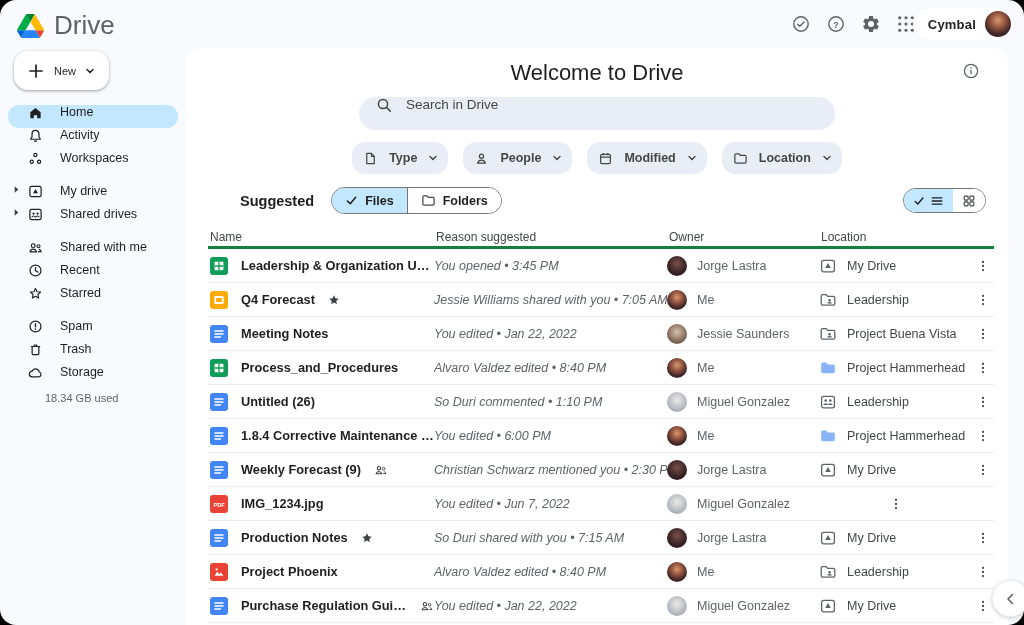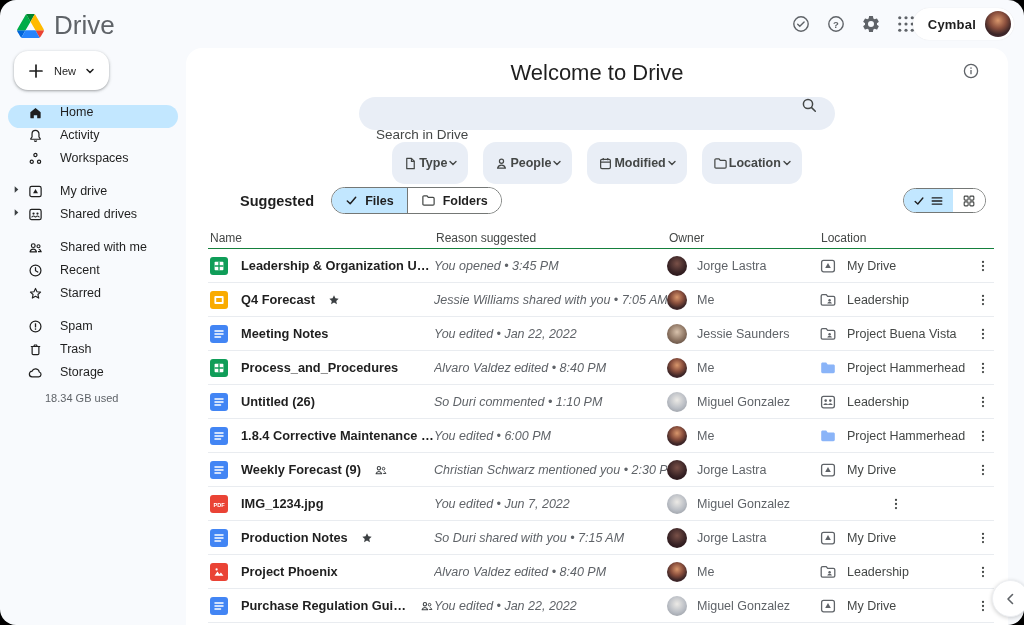--- a/index.html
+++ b/index.html
@@ -33,40 +33,40 @@
   .nav-item.active { background:#C2E7FF; }
   .nav-item .caret { position:absolute; left:4px; width:10px; height:10px; display:flex; align-items:center; }
   .nav-item .nicon { width:15px; height:15px; display:flex; align-items:center; justify-content:center; flex:none; }
   .nav-item .nlabel { margin-left:17px; font-size:12.5px; color:#1F1F1F; }
   .storage-note { margin:4px 0 0 45px; font-size:11px; color:#5F6368; }
 
   
   .card { position:absolute; left:186px; top:48px; width:822px; bottom:0; background:#FFFFFF; border-radius:16px 16px 0 0; }
   .main-title { position:absolute; top:12px; left:0; width:100%; text-align:center; font-size:22px; color:#1F1F1F; }
   .info-btn { position:absolute; top:14px; right:28px; width:18px; height:18px; cursor:pointer; }
-  .searchbar { position:absolute; top:49px; left:173px; width:476px; height:33px; background:#E9EEF6; border-radius:17px; display:flex; align-items:flex-end; gap:13px; padding:0 17px;flex-direction:column; }
+  .searchbar { position:absolute; top:49px; left:173px; width:476px; height:33px; background:#E9EEF6; border-radius:17px; display:flex; align-items:flex-start; gap:13px; padding:0 17px; }
   .searchbar input { border:none; background:transparent; outline:none; font-size:13.5px; color:#1F1F1F; width:100%; font-family:"Liberation Sans",sans-serif; }
   .searchbar input::placeholder { color:#444746; opacity:1; }
   .chips { position:absolute; top:94px; left:0; width:100%; display:flex; justify-content:center; gap:15px; }
-  .chip { height:42px; display:flex; align-items:center; gap:1px; background:#E9EEF6; border-radius:13px; padding:0 10px 0 11px; cursor:pointer; }
+  .chip { height:32px; display:flex; align-items:center; gap:11px; background:#E9EEF6; border-radius:13px; padding:0 10px 0 11px; cursor:pointer; }
   .chip .clabel { font-size:12.5px; font-weight:bold; color:#444746; }
 
   .suggested-row { position:absolute; top:139px; left:24px; right:22px; height:27px; display:flex; align-items:center; }
   .suggested-label { font-size:14.5px; font-weight:bold; color:#1F1F1F;margin-left:30px; }
   .seg { display:flex; align-items:center; height:27px; border:1px solid #747775; border-radius:14px; overflow:hidden; margin-left:17px; }
   .seg-btn { display:flex; align-items:center; gap:7px; height:100%; padding:0 13px; font-size:12.5px; font-weight:bold; color:#1F1F1F; background:#FFFFFF; cursor:pointer; }
   .seg-btn.active { background:#C2E7FF; }
   .seg-btn + .seg-btn { border-left:1px solid #747775; }
   .view-toggle { margin-left:auto; display:flex; align-items:center; height:25px; border:1px solid #747775; border-radius:13px; overflow:hidden; }
   .view-btn { display:flex; align-items:center; gap:5px; height:100%; padding:0 9px; background:#FFFFFF; cursor:pointer; }
   .view-btn.active { background:#C2E7FF; }
 
   .table { position:absolute; top:180px; left:22px; right:14px; }
   .tgrid { display:grid; grid-template-columns:226px 233px 152px 1fr 22px; align-items:center; }
-  .thead { height:21px; border-bottom:1px solid #15803d; }
+  .thead { height:21px; border-bottom:3px solid #15803d; }
   .thead .th { font-size:12px; color:#444746; padding-left:2px; }
   .trow { height:34px; border-bottom:1px solid #E9ECF0; cursor:pointer; }
   .cell-name { display:flex; align-items:center; gap:13px; padding-left:2px; min-width:0; }
   .fname { font-size:12.8px; font-weight:bold; color:#1F1F1F; white-space:nowrap; overflow:hidden; text-overflow:ellipsis; }
   .badge { display:flex; align-items:center; flex:none; }
   .cell-reason { font-size:12.5px; color:#5F6368; white-space:nowrap; overflow:hidden;font-style:italic; }
   .cell-owner { display:flex; align-items:center; gap:10px; font-size:12.5px; color:#5F6368; }
   .cell-loc { display:flex; align-items:center; gap:10px; font-size:12.5px; color:#444746; }
   .cell-menu { display:flex; justify-content:center; }
   .ficon { width:18px; height:18px; flex:none; display:flex; }

